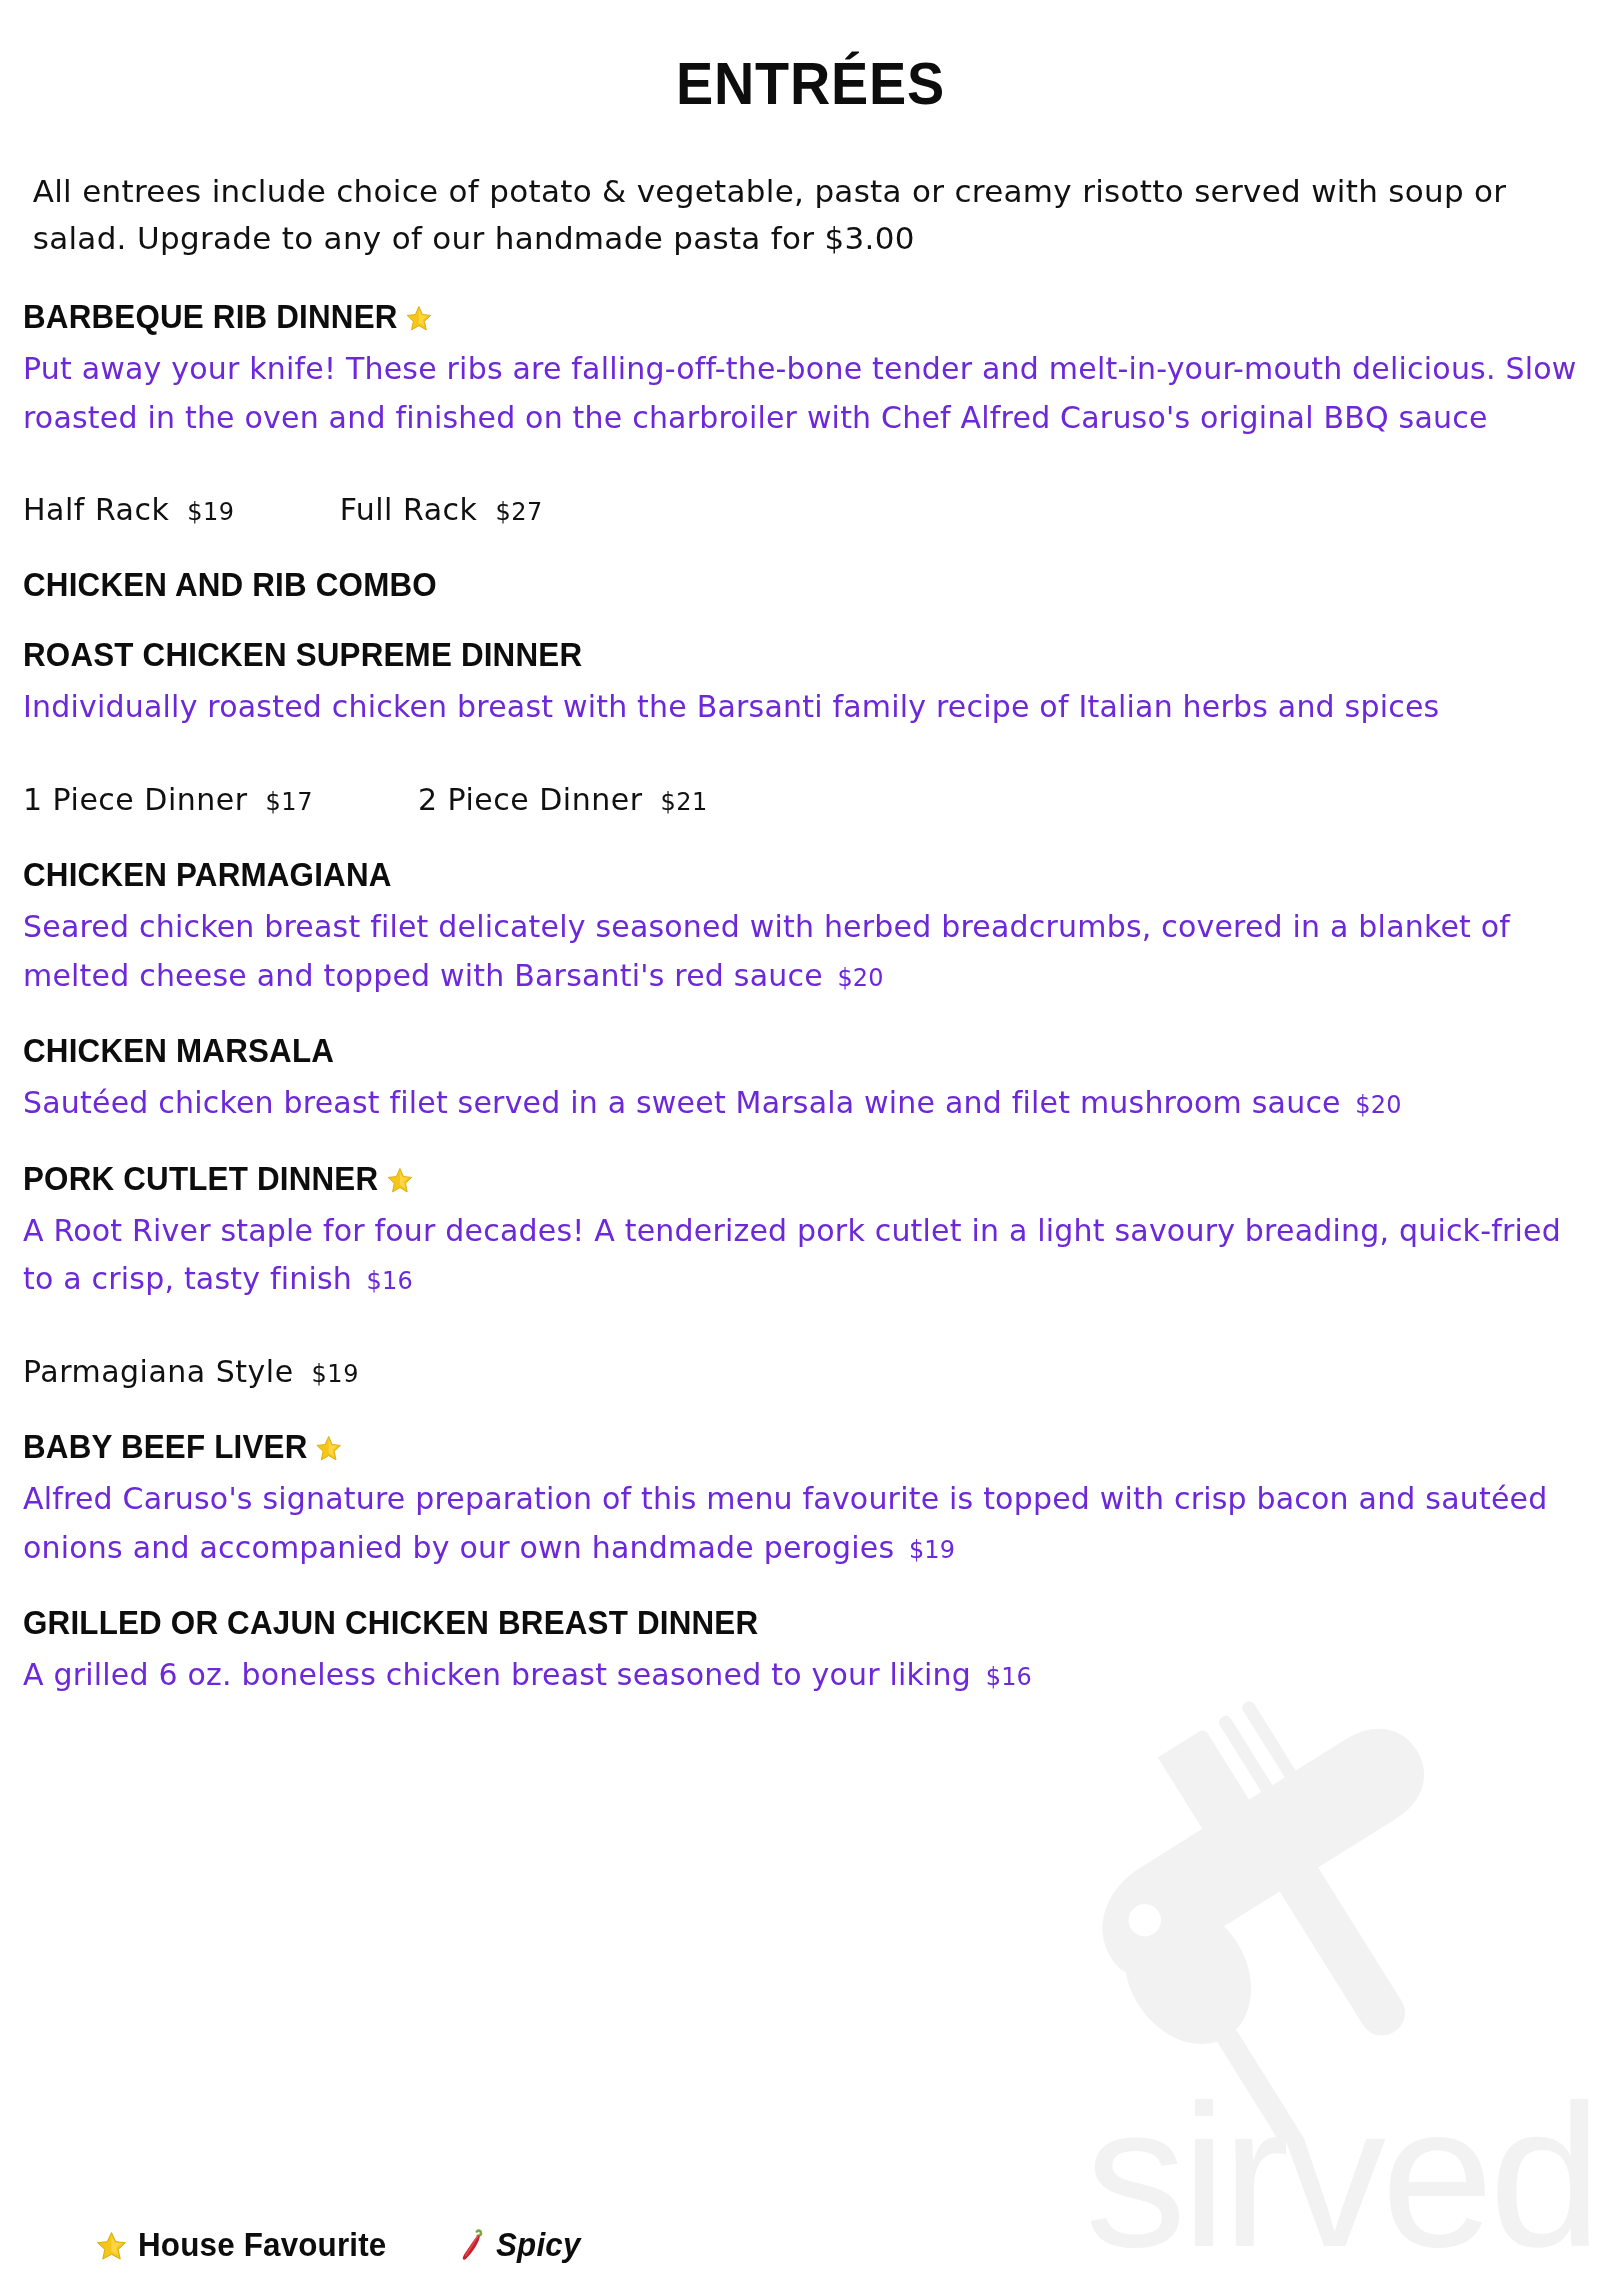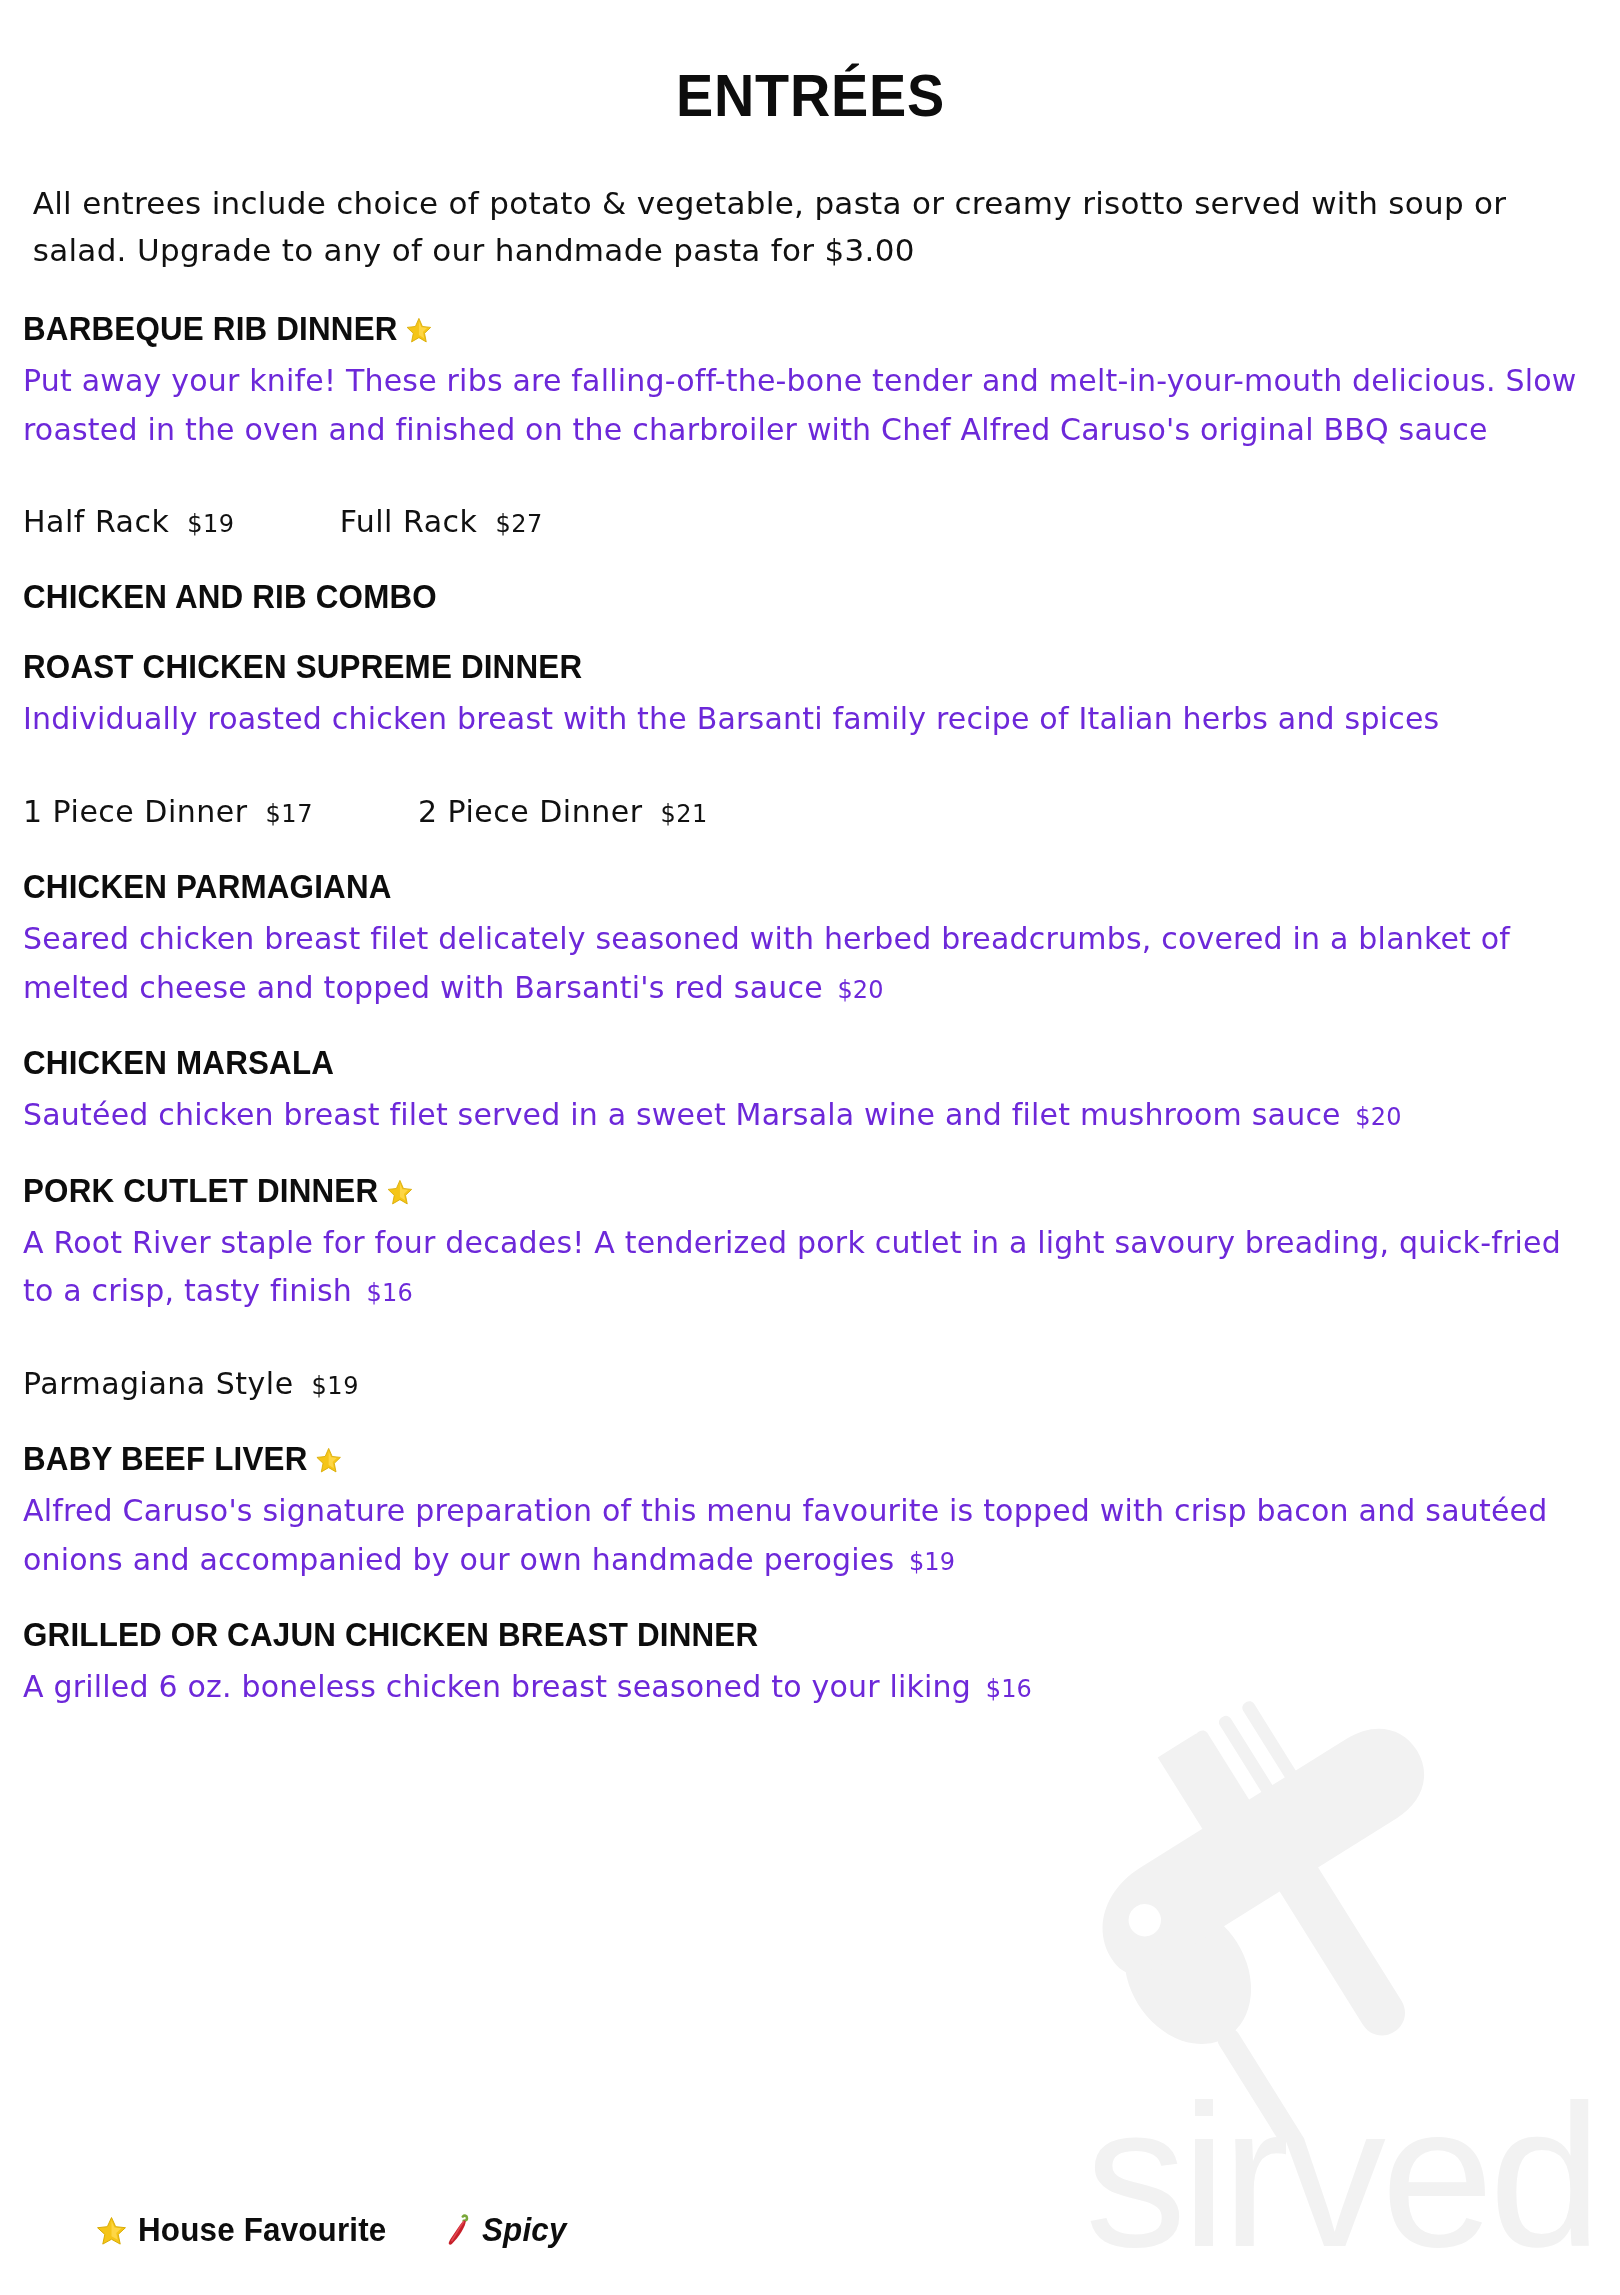--- a/index.html
+++ b/index.html
@@ -44,21 +44,21 @@
     font-family: "Liberation Sans", sans-serif;
     user-select: none;
   }
 
   
   #page {
     position: relative;
     z-index: 1;
     width: 1621px;
     height: 2295px;
-    padding: 16px 23px;
+    padding: 4px 23px;
   }
 
   
   #page-title {
     text-align: center;
     font-family: "Liberation Sans", sans-serif;
     font-weight: 700;
     font-size: 60px;
     letter-spacing: 0.8px;
     padding-top: 45px;
@@ -136,24 +136,24 @@
     display: inline-block;
     width: 26px;
     height: 29px;
     flex: 0 0 auto;
   }
 
   
   #legend {
     position: absolute;
     left: 96px;
-    bottom: 46px;
+    bottom: 31px;
     display: flex;
     align-items: center;
-    gap: 11px;
+    gap: 25px;
     z-index: 2;
   }
   .legend-entry {
     display: flex;
     align-items: center;
     gap: 10.5px;
   }
   .legend-entry + .legend-entry { margin-left: 34px; font-style: italic; }
   .legend-label {
     font-family: "Liberation Sans", sans-serif;

